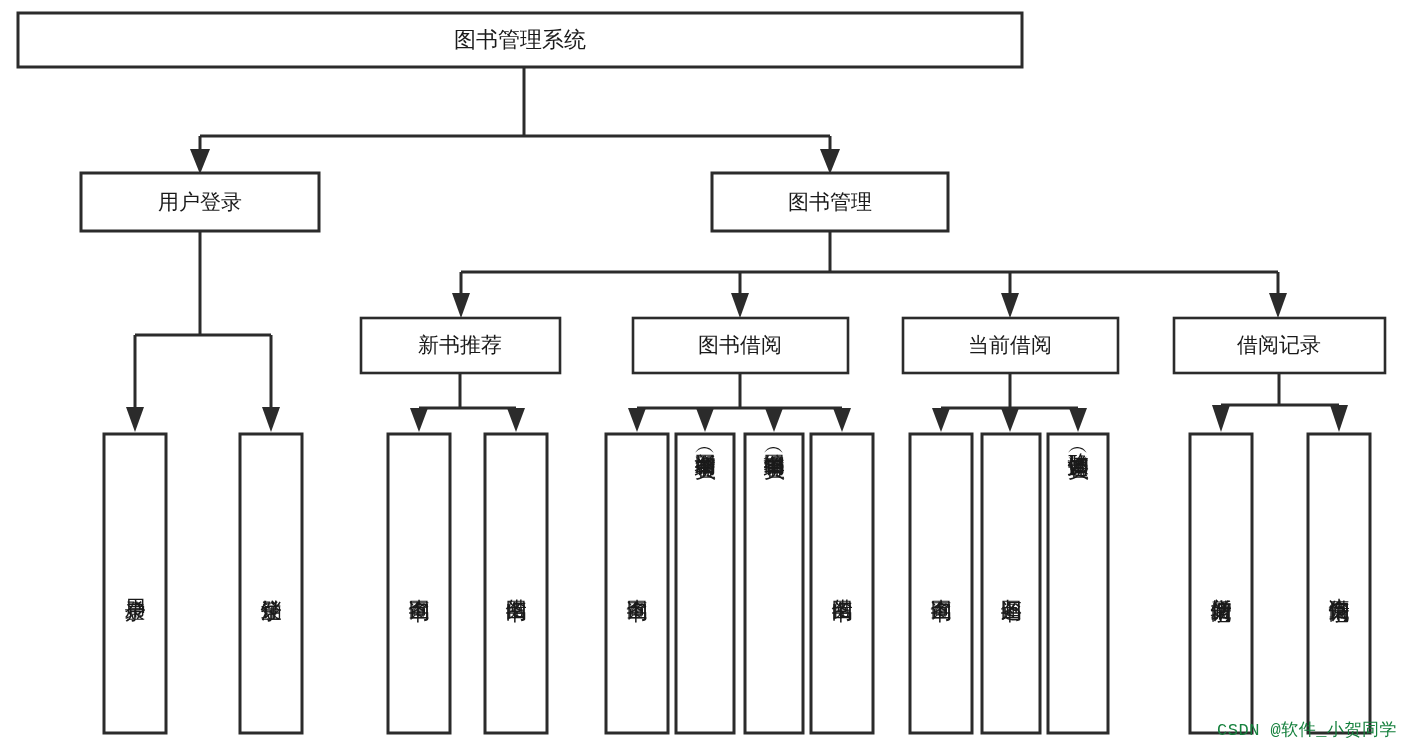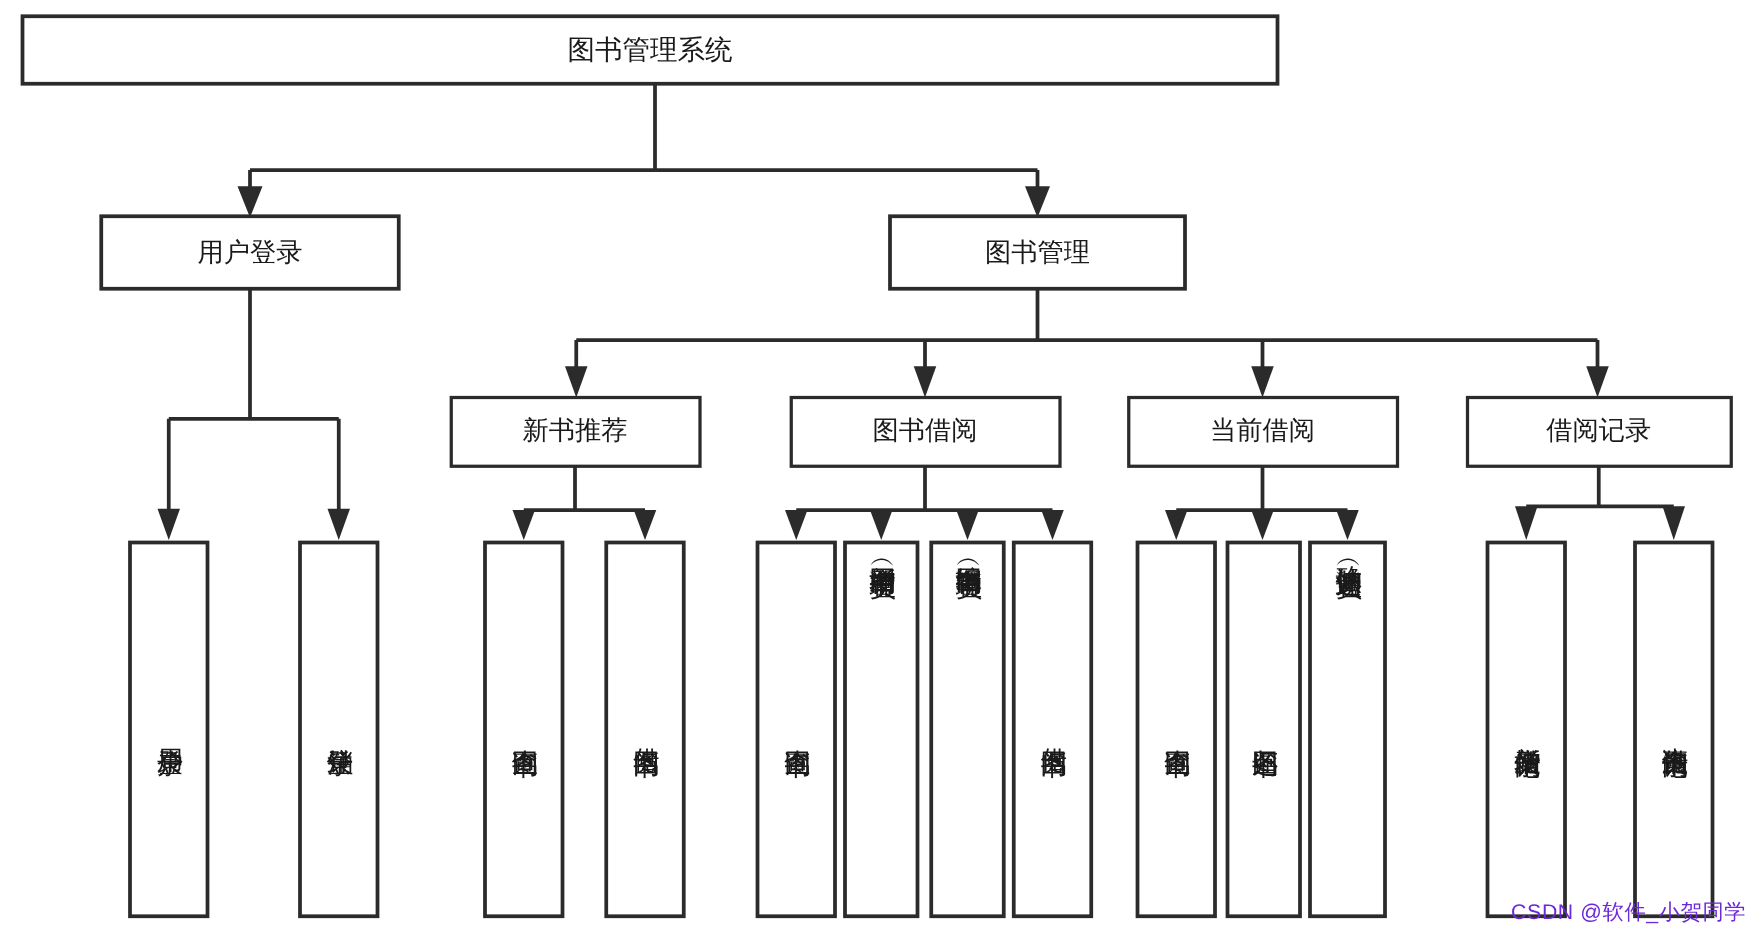--- a/index.html
+++ b/index.html
@@ -69,23 +69,23 @@
     line-height: 1.06;
     color: #1a1a1a;
     letter-spacing: 1px;
     white-space: nowrap;
     text-align: center;
   }
   .watermark {
     position: absolute;
     right: 8px;
     bottom: 6px;
-    font-family: Liberation Sans, sans-serif;
+    font-family: Liberation Mono, monospace;
     font-size: 17px;
-    color: #6d28d9;
+    color: #15803d;
     letter-spacing: 0.5px;
     white-space: nowrap;
     user-select: none;
   }
 </style>
 </head>
 <body>
 
 <div id="diagram-root">
 

